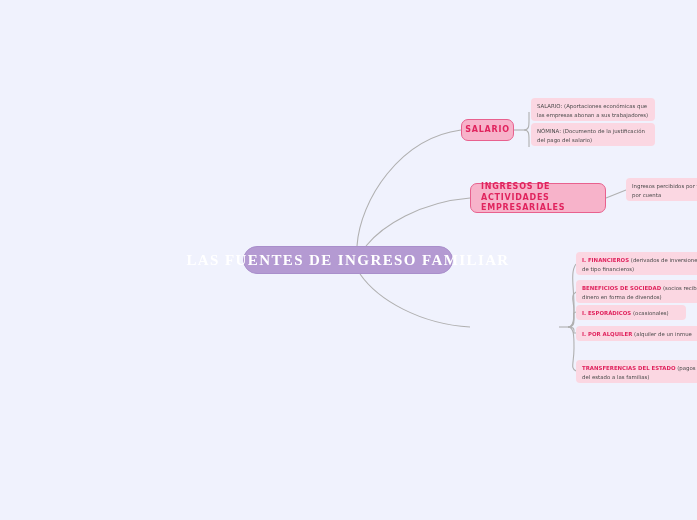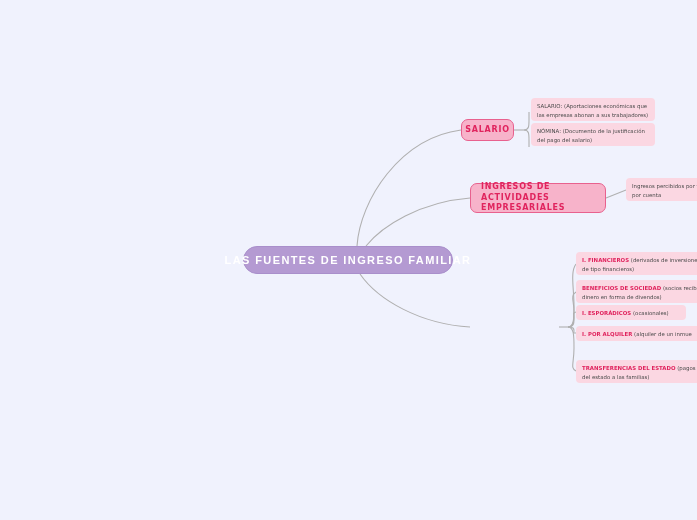--- a/index.html
+++ b/index.html
@@ -40,22 +40,22 @@
     background: #b49ad2;
     border: 1px solid #a98fcb;
     border-radius: 14px;
     box-sizing: border-box;
     display: flex;
     align-items: center;
     justify-content: center;
   }
   .root-label {
     color: #ffffff;
-    font-family: Liberation Sans, sans-serif;
-    font-size: 11px;
+    font-family: Liberation Serif, serif;
+    font-size: 15px;
     font-weight: bold;
     letter-spacing: 1.4px;
     white-space: nowrap;
   }
 
   
   .branch-node {
     position: absolute;
     background: #f7b3ca;
     border: 1px solid #e8618e;

